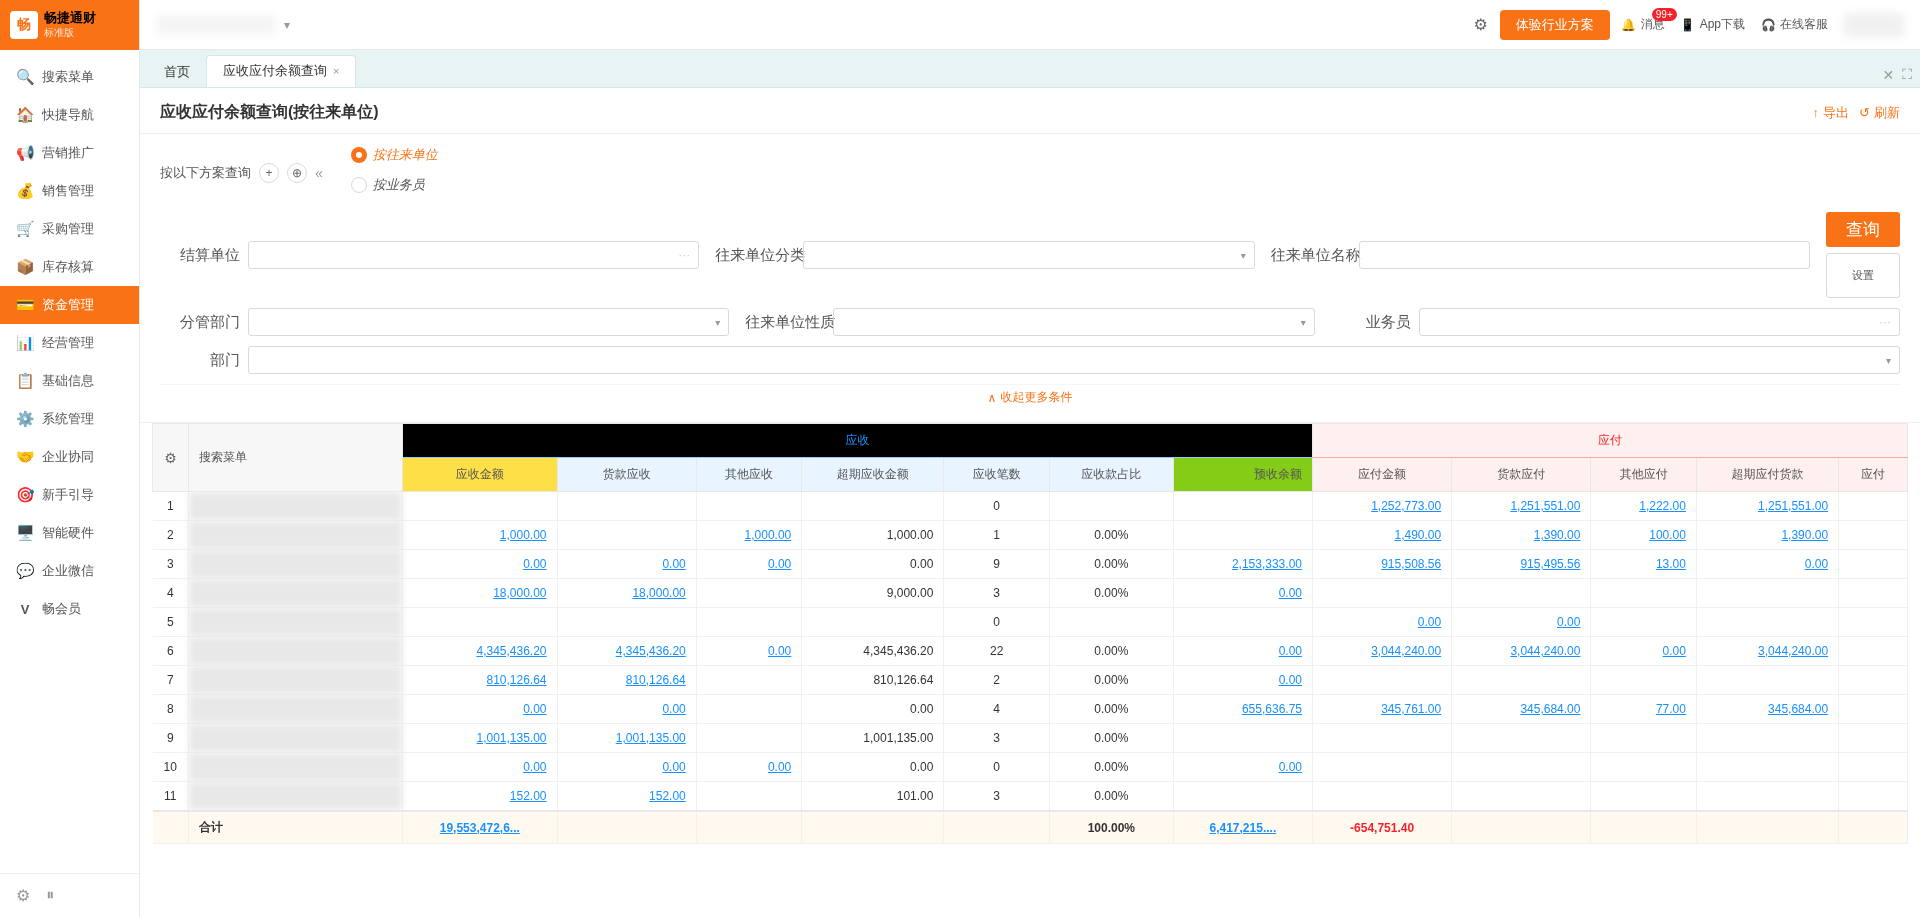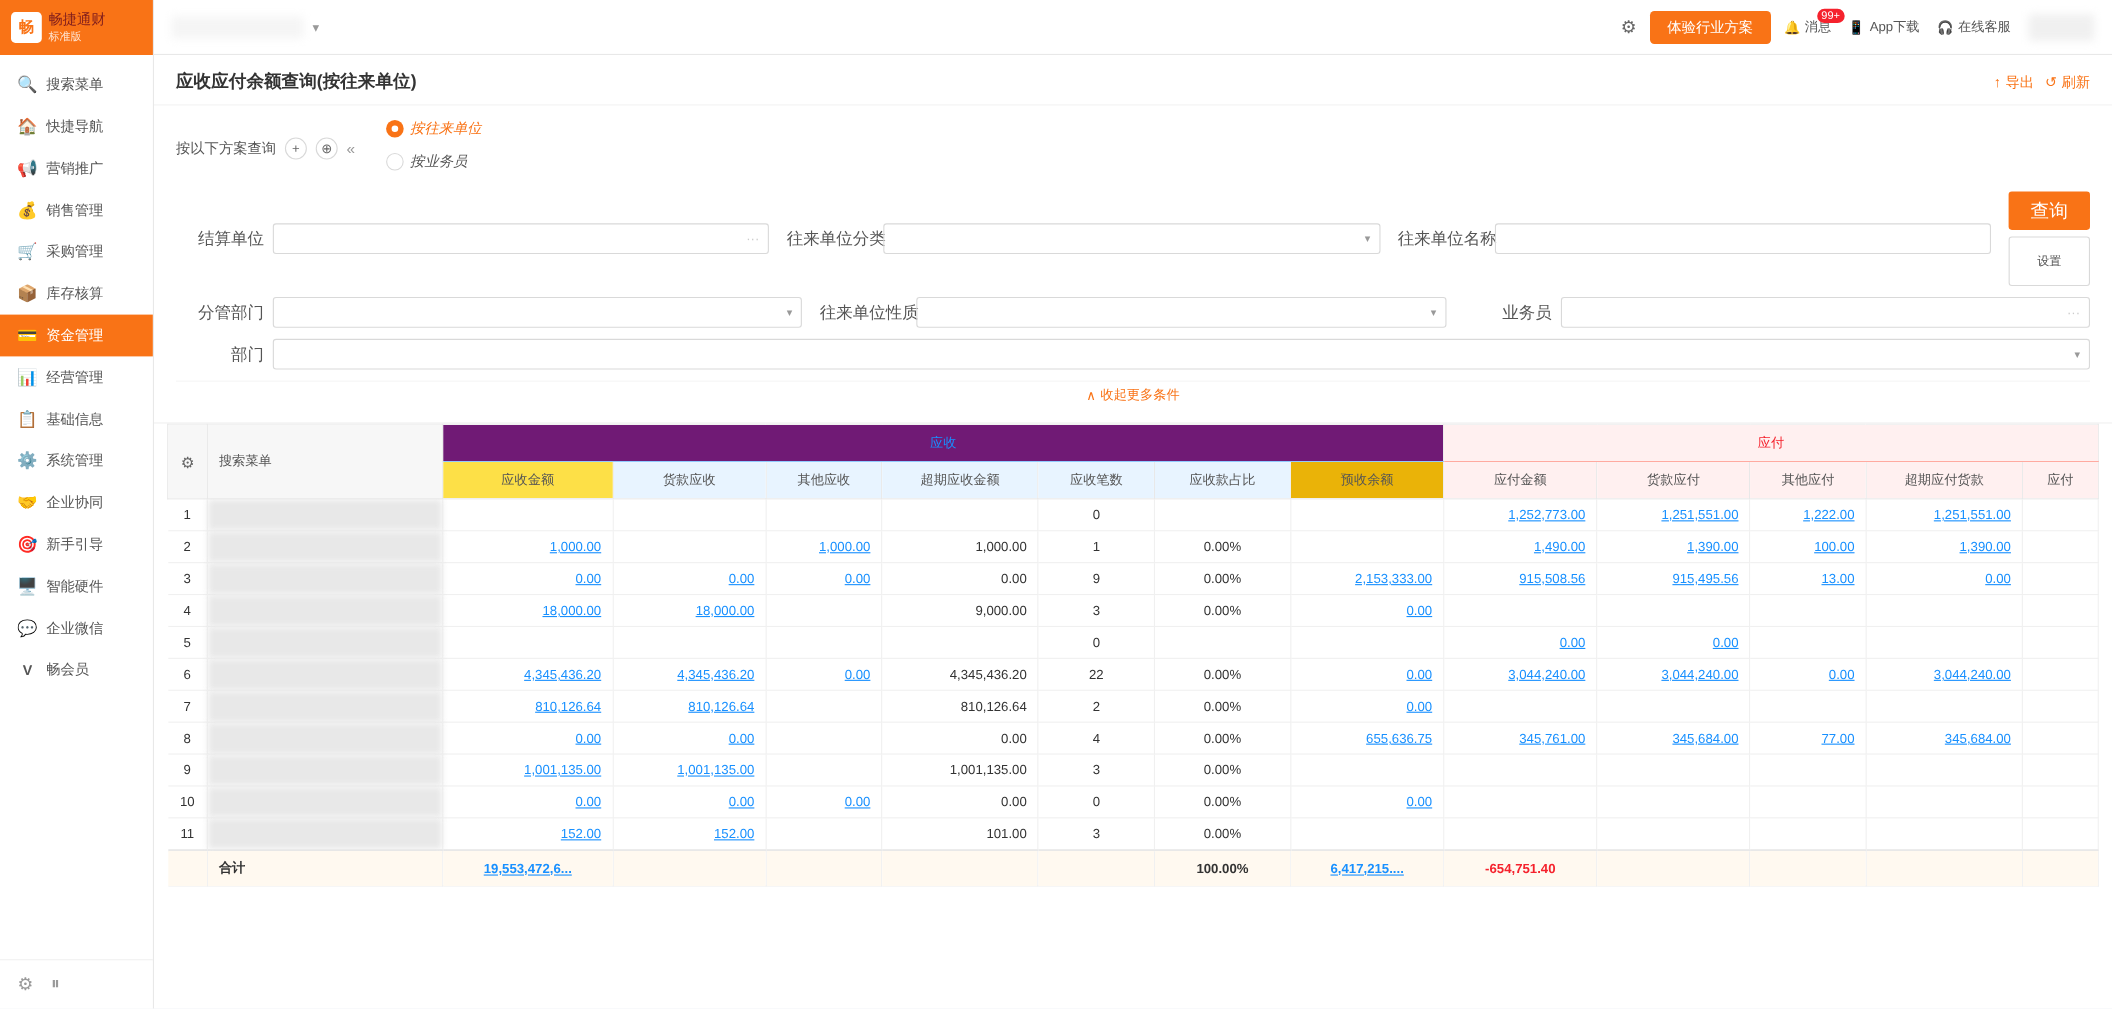--- a/index.html
+++ b/index.html
@@ -5,21 +5,21 @@
     * { box-sizing: border-box; margin: 0; padding: 0; }
     body { font-family: 'Microsoft YaHei', Arial, sans-serif; font-size: 12px; background: #f0f2f5; color: #333; overflow: hidden; height: 917px; }
 
     
     .app-container { display: flex; height: 917px; }
 
     
     .sidebar { width: 140px; background: #fff; border-right: 1px solid #e8e8e8; display: flex; flex-direction: column; flex-shrink: 0; }
     .sidebar-logo { background: #f97316; height: 50px; display: flex; align-items: center; padding: 0 10px; gap: 6px; }
     .sidebar-logo-icon { width: 28px; height: 28px; background: #fff; border-radius: 4px; display: flex; align-items: center; justify-content: center; font-weight: bold; color: #f97316; font-size: 14px; }
-    .sidebar-logo-text { color: #7f1d1d; font-size: 13px; font-weight: normal; line-height: 1.2; }
+    .sidebar-logo-text { color: #000000; font-size: 13px; font-weight: bold; line-height: 1.2; }
     .sidebar-logo-sub { color: rgba(255,255,255,0.8); font-size: 10px; }
     .sidebar-nav { flex: 1; padding: 8px 0; overflow-y: auto; }
     .sidebar-item { display: flex; align-items: center; padding: 10px 16px; gap: 8px; cursor: pointer; color: #555; font-size: 13px; }
     .sidebar-item.active { background: #f97316; color: #fff; border-radius: 0; }
     .sidebar-item-icon { font-size: 15px; width: 18px; text-align: center; }
     .sidebar-footer { padding: 12px 16px; display: flex; gap: 16px; border-top: 1px solid #f0f0f0; }
     .sidebar-footer-icon { font-size: 16px; color: #999; cursor: pointer; }
 
     
     .main { flex: 1; display: flex; flex-direction: column; overflow: hidden; }
@@ -198,20 +198,33 @@
           <span>App下载</span>
         </div>
         <div class="topbar-service">
           <span>🎧</span>
           <span>在线客服</span>
         </div>
         <div class="topbar-avatar blurred" style="width:60px;height:24px;background:#f0f0f0;border-radius:3px;"></div>
       </div>
     </div>
 
+    <div class="tabs">
+      <div class="tab tab-home">
+        <span>首页</span>
+      </div>
+      <div class="tab active">
+        <span>应收应付余额查询</span>
+        <span class="tab-close">×</span>
+      </div>
+      <div class="tabs-right">
+        <span class="tabs-close-btn">✕</span>
+        <span class="tabs-expand-btn">⛶</span>
+      </div>
+    </div>
 
     <div class="page-content">
 
       <div class="page-header">
         <span class="page-title">应收应付余额查询(按往来单位)</span>
         <div class="page-actions">
           <button class="page-action-btn">
             <span>↑</span>
             <span>导出</span>
           </button>
@@ -306,31 +319,31 @@
       </div>
 
       <div class="table-wrapper">
         <table class="data-table">
           <thead>
             <tr>
               <th rowspan="2" style="width:36px;">
                 <span class="settings-icon">⚙</span>
               </th>
               <th rowspan="2" style="min-width:140px;text-align:left;">搜索菜单</th>
-              <th colspan="7" class="th-group-label" style="background:#701a75;color:#1890ff;border-bottom:1px solid #91caff;">应收</th>
+              <th colspan="7" class="th-group-label" style="background:#000000;color:#1890ff;border-bottom:1px solid #91caff;">应收</th>
               <th colspan="5" class="th-group-label" style="background:#fff0f0;color:#f5222d;border-bottom:1px solid #ffaaa0;">应付</th>
             </tr>
             <tr>
               <th style="background:#fde047;">应收金额</th>
               <th style="background:#e8f4ff;">货款应收</th>
               <th style="background:#e8f4ff;">其他应收</th>
               <th style="background:#e8f4ff;">超期应收金额</th>
               <th style="background:#e8f4ff;">应收笔数</th>
               <th style="background:#e8f4ff;">应收款占比</th>
-              <th style="background:#eab308;">预收余额</th>
+              <th style="background:#84cc16;text-align:right;">预收余额</th>
               <th style="background:#fff0f0;">应付金额</th>
               <th style="background:#fff0f0;">货款应付</th>
               <th style="background:#fff0f0;">其他应付</th>
               <th style="background:#fff0f0;">超期应付货款</th>
               <th style="background:#fff0f0;">应付</th>
             </tr>
           </thead>
           <tbody id="table-body">
           <tr>
                 <td class="text-center row-number">1</td>

